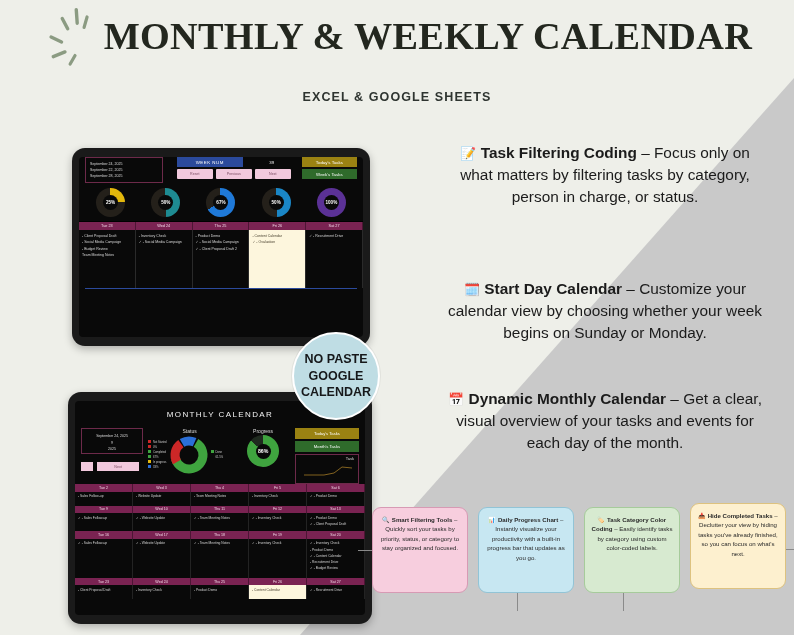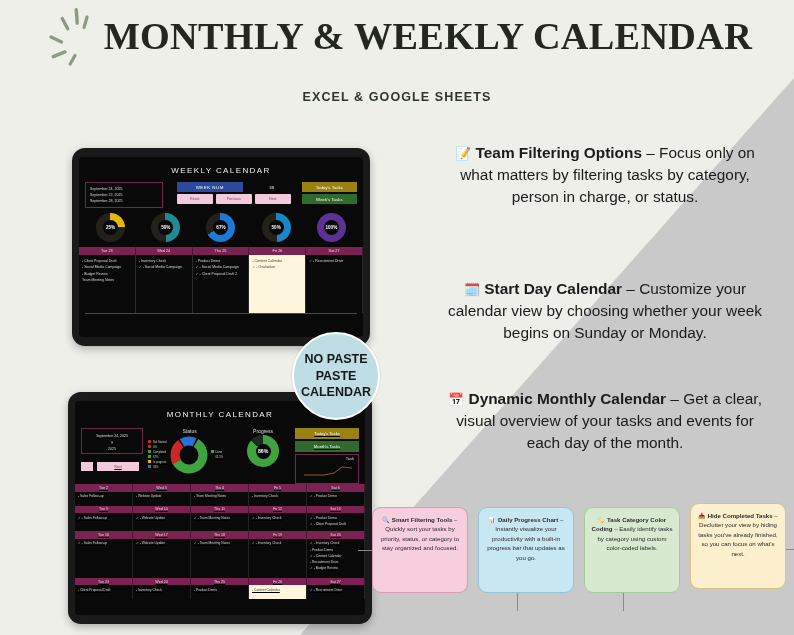--- a/index.html
+++ b/index.html
@@ -50,21 +50,21 @@
   }
   .screen {
     width: 100%; height: 100%;
     background: #090909;
     border-radius: 4px;
     overflow: hidden;
     position: relative;
     color: #e8e8e8;
   }
   #tablet-weekly { left: 72px; top: 148px; width: 298px; height: 198px; }
-  #tablet-monthly { left: 68px; top: 392px; width: 304px; height: 232px; text-decoration: underline; }
+  #tablet-monthly { left: 68px; top: 392px; width: 304px; height: 232px; }
 
   .sheet-title {
     text-align: center; font-size: 8px; letter-spacing: 1.4px;
     color: #f2f2f2; padding: 9px 0 7px;
   }
 
   
   .wk-controls { display: flex; padding: 0 6px; gap: 4px; height: 26px; }
   .date-box {
     border: 1px solid #6d2a4a; width: 86px;
@@ -216,21 +216,20 @@
         <rect x="22" y="48" width="3.2" height="13" rx="1.6" transform="rotate(-150 24 54)"></rect>
       </g>
     </svg>
     <div id="main-title">MONTHLY &amp; WEEKLY CALENDAR</div>
   </div>
   <div id="eyebrow">EXCEL &amp; GOOGLE SHEETS</div>
 </div>
 
 <div class="tablet" id="tablet-weekly">
   <div class="screen">
-    <div class="sheet-title">WEEKLY CALENDAR</div>
 
     <div class="wk-controls">
       <div class="date-box">
         <div>September 24, 2025</div>
         <div>September 22, 2025</div>
         <div>September 28, 2025</div>
       </div>
       <div class="ctrl-mid">
         <div class="ctrl-row">
           <div class="lbl-weeknum">WEEK NUM</div>
@@ -464,27 +463,27 @@
           <div class="mo-cell">
             <div>✓ - Recruitment Drive</div>
           </div>
         </div>
       </div>
   </div>
 </div>
 
 <div id="badge">
   <div>NO PASTE</div>
-  <div>PASTE</div>
+  <div>GOOGLE</div>
   <div>CALENDAR</div>
 </div>
 
 <div class="feature" id="feature-1">
   <span class="em">📝</span>
-  <b>Team Filtering Options</b><span> – Focus only on what matters by filtering tasks by category, person in charge, or status.</span>
+  <b>Task Filtering Coding</b><span> – Focus only on what matters by filtering tasks by category, person in charge, or status.</span>
 </div>
 <div class="feature" id="feature-2">
   <span class="em">🗓️</span>
   <b>Start Day Calendar</b><span> – Customize your calendar view by choosing whether your week begins on Sunday or Monday.</span>
 </div>
 <div class="feature" id="feature-3">
   <span class="em">📅</span>
   <b>Dynamic Monthly Calendar</b><span> – Get a clear, visual overview of your tasks and events for each day of the month.</span>
 </div>
 

